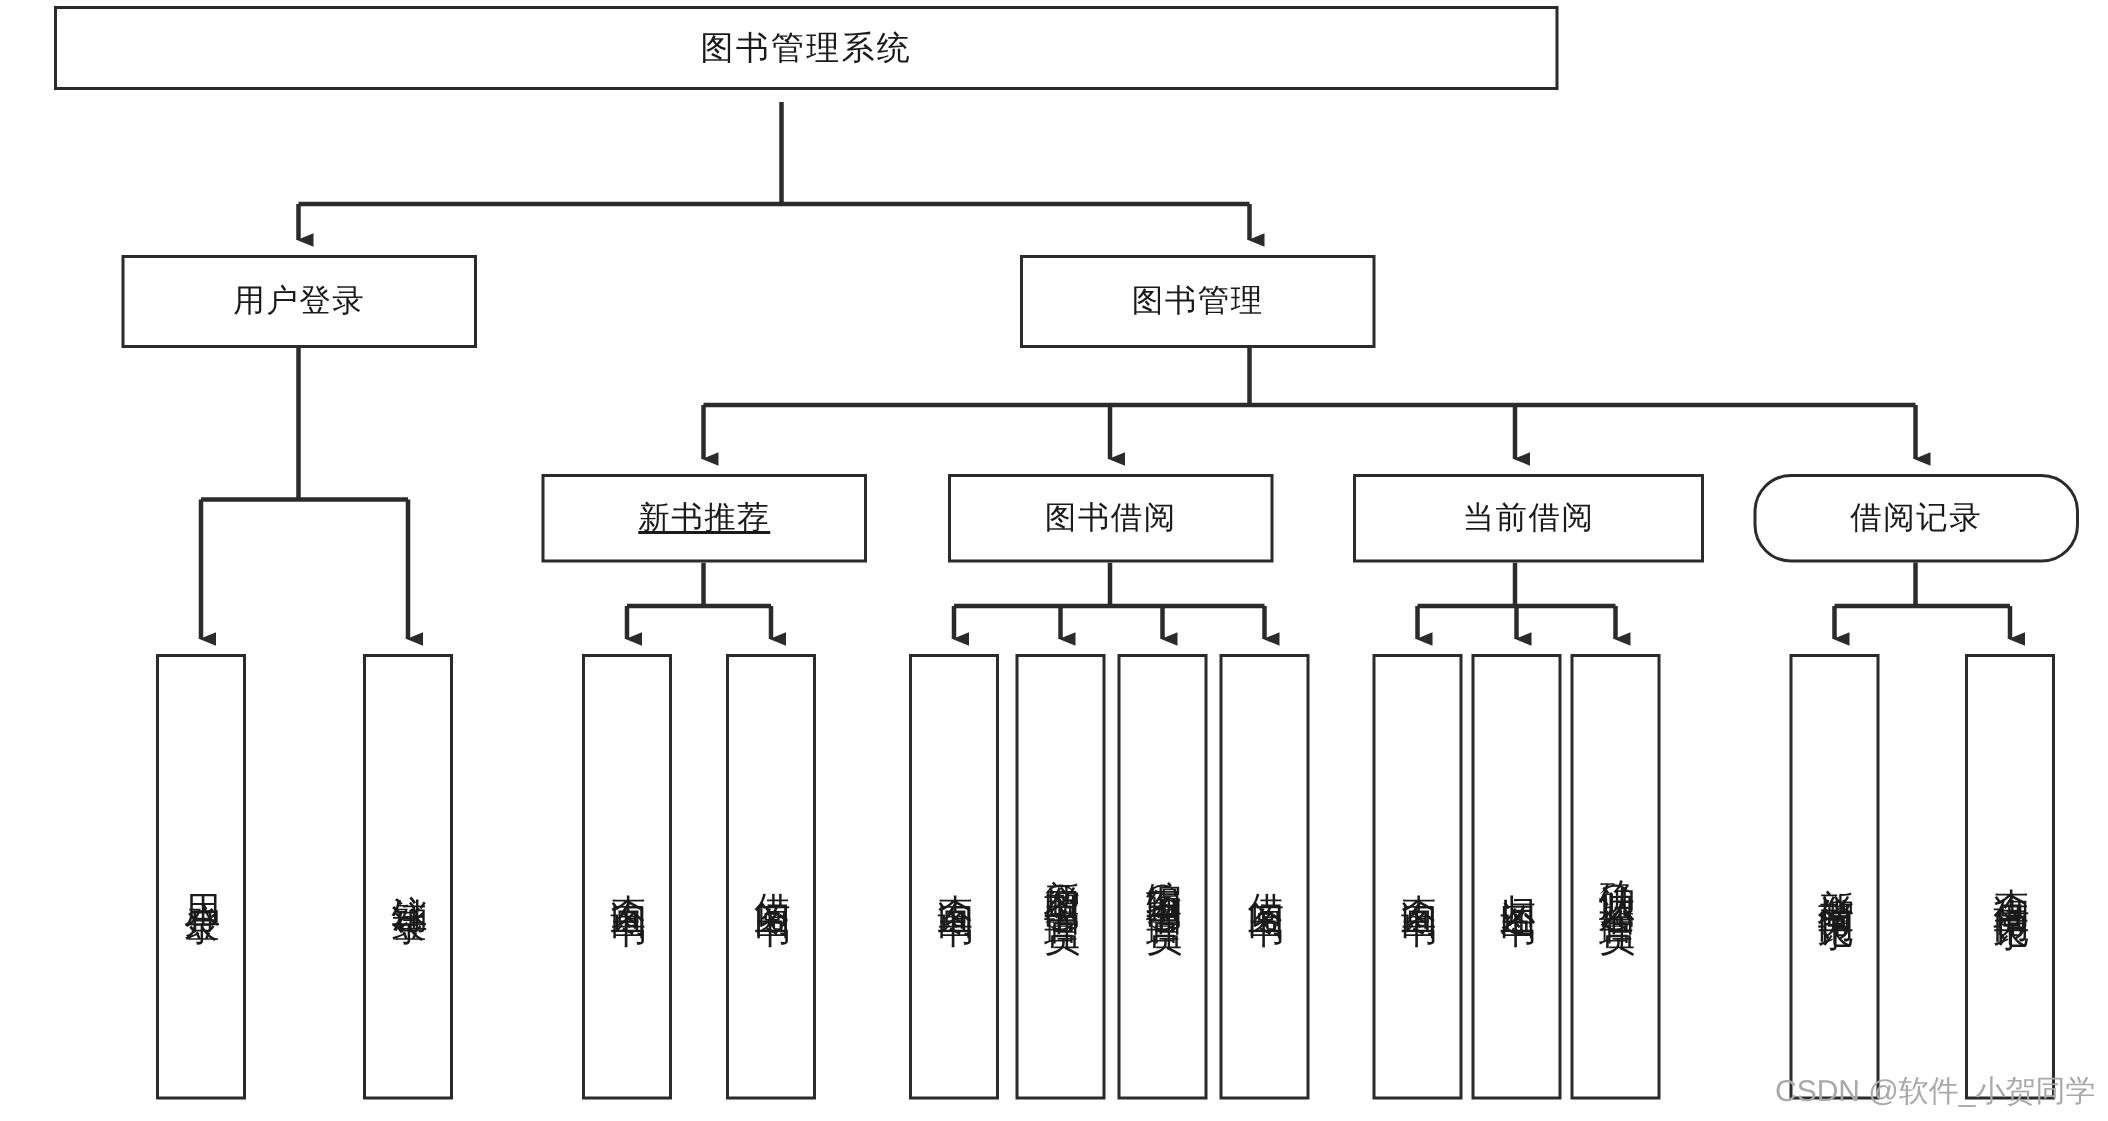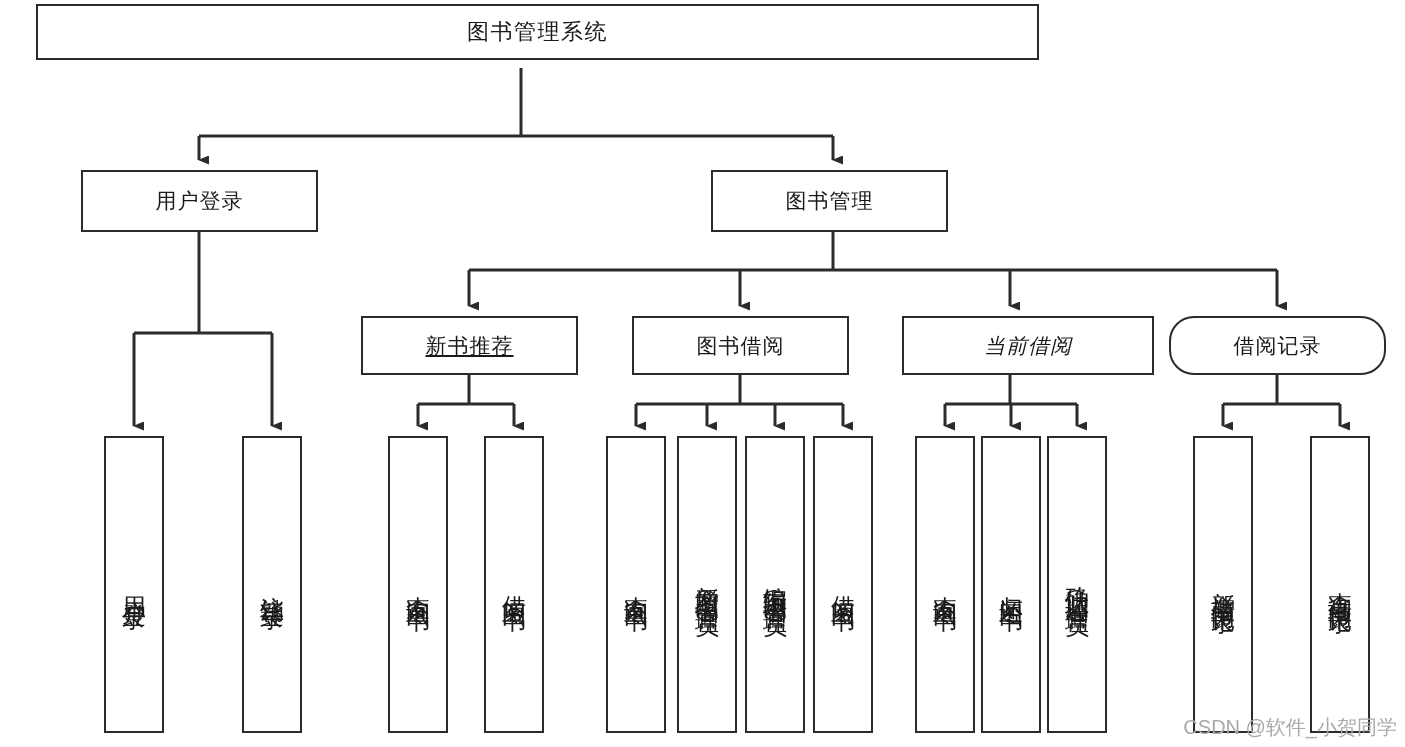--- a/index.html
+++ b/index.html
@@ -129,31 +129,31 @@
     </g>
   </svg>
 
   <div class="node horiz root" style="left:20px; top:4px; width:1003px; height:56px;margin-left:16px;">
     <span class="label">图书管理系统</span>
   </div>
 
   <div class="node horiz" style="left:81px; top:170px; width:237px; height:62px;">
     <span class="label">用户登录</span>
   </div>
-  <div class="node horiz" style="left:711px; top:170px; width:237px; height:62px;">
+  <div class="node horiz" style="left:680px; top:170px; width:237px; height:62px;">
     <span class="label">图书管理</span>
   </div>
 
   <div class="node horiz" style="left:361px; top:316px; width:217px; height:59px;text-decoration:underline;">
     <span class="label">新书推荐</span>
   </div>
   <div class="node horiz" style="left:632px; top:316px; width:217px; height:59px;">
     <span class="label">图书借阅</span>
   </div>
-  <div class="node horiz" style="left:902px; top:316px; width:252px; height:59px;font-style:italic;">
+  <div class="node horiz" style="left:902px; top:316px; width:234px; height:59px;">
     <span class="label">当前借阅</span>
   </div>
   <div class="node horiz" style="left:1169px; top:316px; width:217px; height:59px;border-radius:25px;">
     <span class="label">借阅记录</span>
   </div>
 
   <div class="node vert" style="left:104px; top:436px; width:60px; height:297px;">
     <span class="label">用户登录</span>
   </div>
   <div class="node vert" style="left:242px; top:436px; width:60px; height:297px;">

